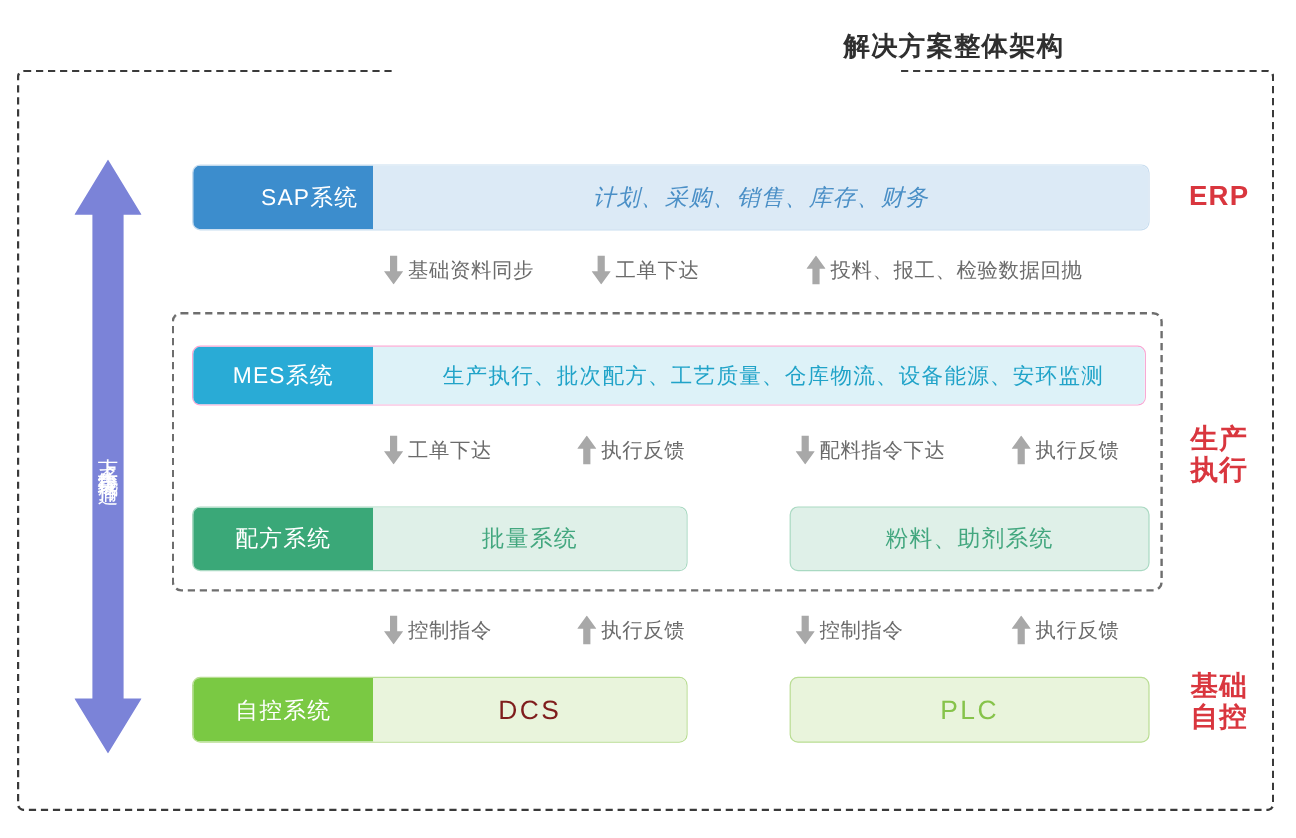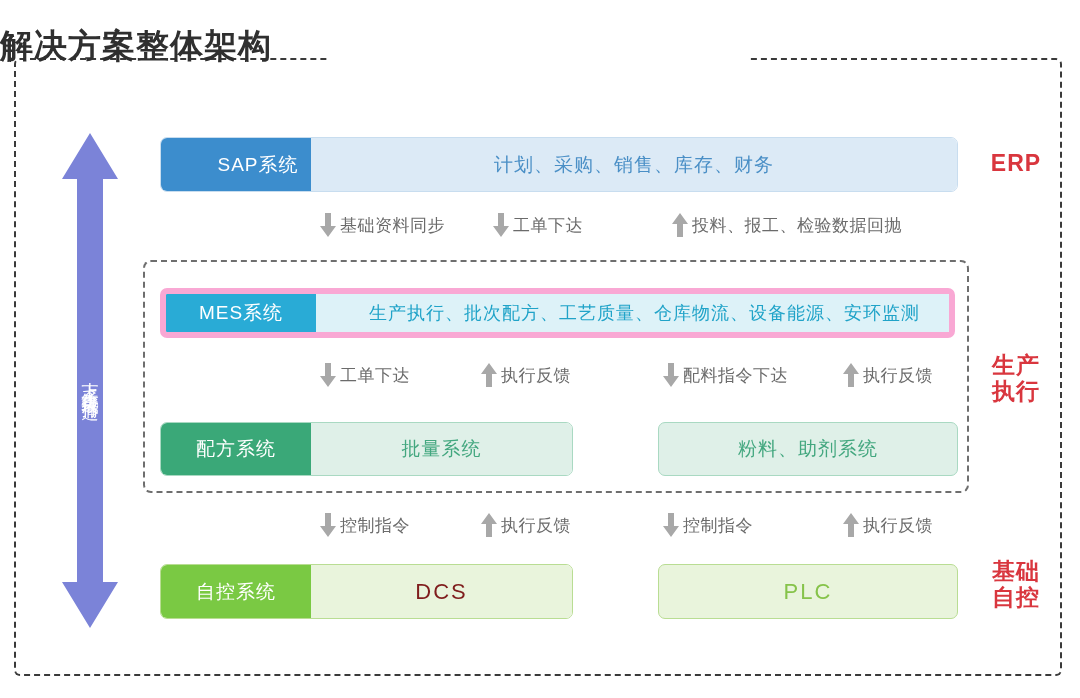--- a/index.html
+++ b/index.html
@@ -7,22 +7,22 @@
     width:1080px;height:698px;
     background:#ffffff;
     font-family:"Liberation Sans","DejaVu Sans",sans-serif;
     overflow:hidden;
   }
   .canvas{position:relative;width:1080px;height:698px;}
 
   
   .title{
     position:absolute;left:0;top:24px;width:887px;
-    text-align:left;
-    font-size:33px;font-weight:bold;color:#2f2f2f;
+    text-align:right;
+    font-size:22px;font-weight:bold;color:#2f2f2f;
     letter-spacing:1px;
     z-index:5;
   }
 
   
   .outer-frame{
     position:absolute;left:14px;top:58px;
     width:1048px;height:618px;
     border:2px dashed #3a3a3a;
     border-radius:6px;
@@ -78,25 +78,25 @@
   .sysbox .body{
     display:flex;align-items:center;justify-content:center;
     font-size:19px;letter-spacing:1px;
     box-sizing:border-box;flex:1;
   }
 
   
   .sap-row{left:160px;top:137px;width:798px;height:55px;}
   .sap-box{width:798px;height:55px;border:1px solid #c8ddef;}
   .sap-box .tag{width:150px;background:#3c8dcd;padding-left:44px;}
-  .sap-box .body{background:#dceaf6;color:#4a8fc6;}
+  .sap-box .body{background:#dceaf6;color:#4a8fc6;font-style:italic;}
 
   
   .mes-row{left:160px;top:288px;width:795px;height:50px;}
-  .mes-box{width:795px;height:50px;border:6px solid #f9a8d4;}
+  .mes-box{width:795px;height:50px;border:1px solid #f9a8d4;}
   .mes-box .tag{width:150px;background:#29abd6;}
   .mes-box .body{background:#ddf2f8;color:#20a3c8;font-size:18px;padding-left:24px;}
 
   
   .recipe-row{left:160px;top:422px;width:798px;height:54px;}
   .recipe-box-left{
     width:413px;height:54px;border:1px solid #a9d9c2;
   }
   .recipe-box-left .tag{width:150px;background:#3aa878;}
   .recipe-box-left .body{background:#dff0e8;color:#43a77f;}

